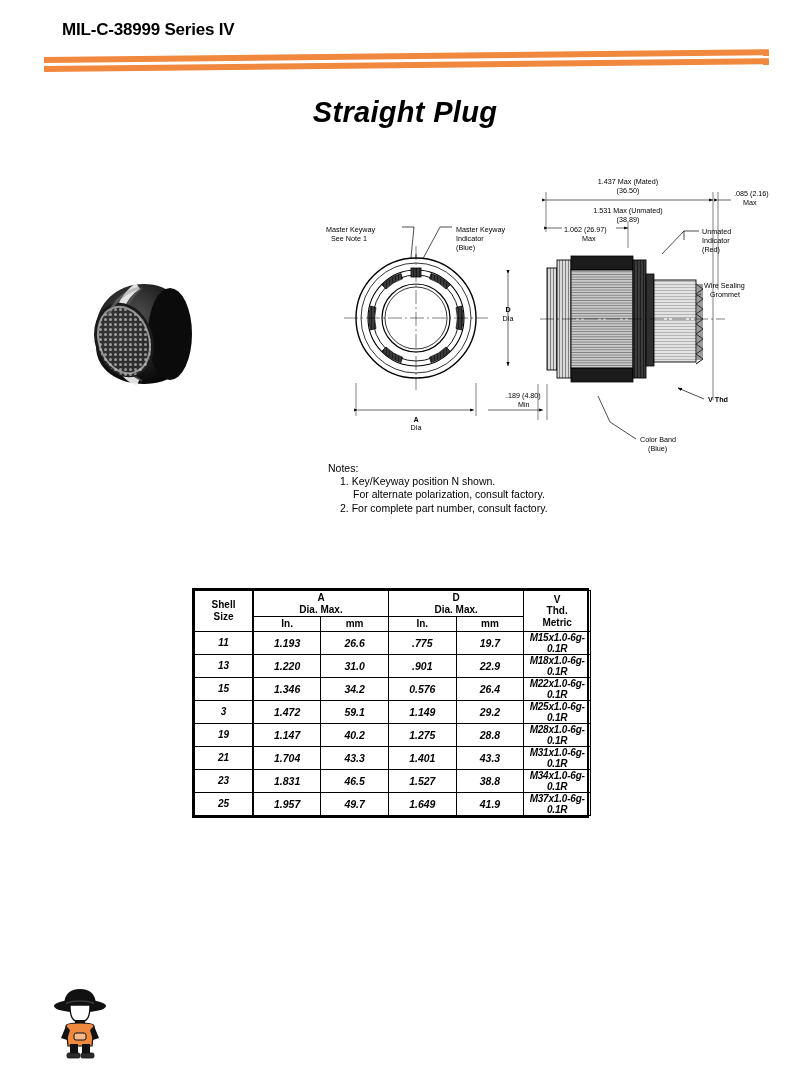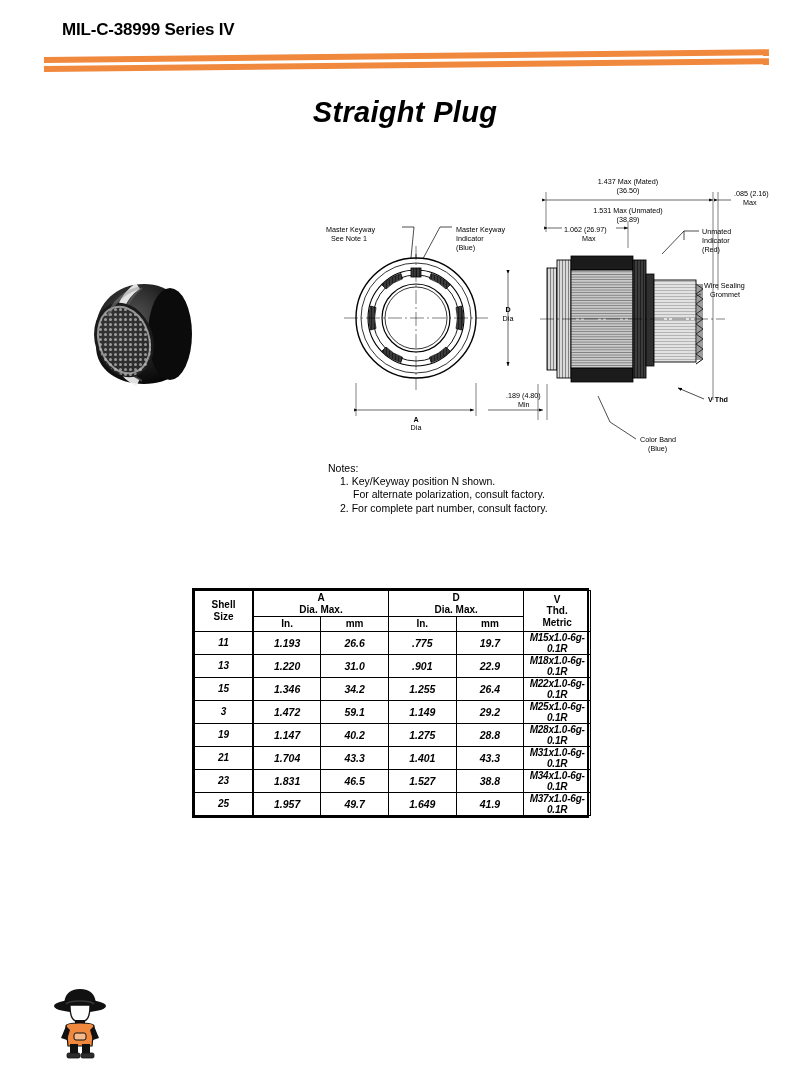--- a/index.html
+++ b/index.html
@@ -402,21 +402,21 @@
               <td class="thick-l">1.220</td>
               <td>31.0</td>
               <td>.901</td>
               <td>22.9</td>
               <td class="thd">M18x1.0-6g-0.1R</td>
             </tr>
             <tr>
               <td class="shell">15</td>
               <td class="thick-l">1.346</td>
               <td>34.2</td>
-              <td>1.255</td>
+              <td>0.576</td>
               <td>26.4</td>
               <td class="thd">M22x1.0-6g-0.1R</td>
             </tr>
             <tr>
               <td class="shell">3</td>
               <td class="thick-l">1.472</td>
               <td>59.1</td>
               <td>1.149</td>
               <td>29.2</td>
               <td class="thd">M25x1.0-6g-0.1R</td>

